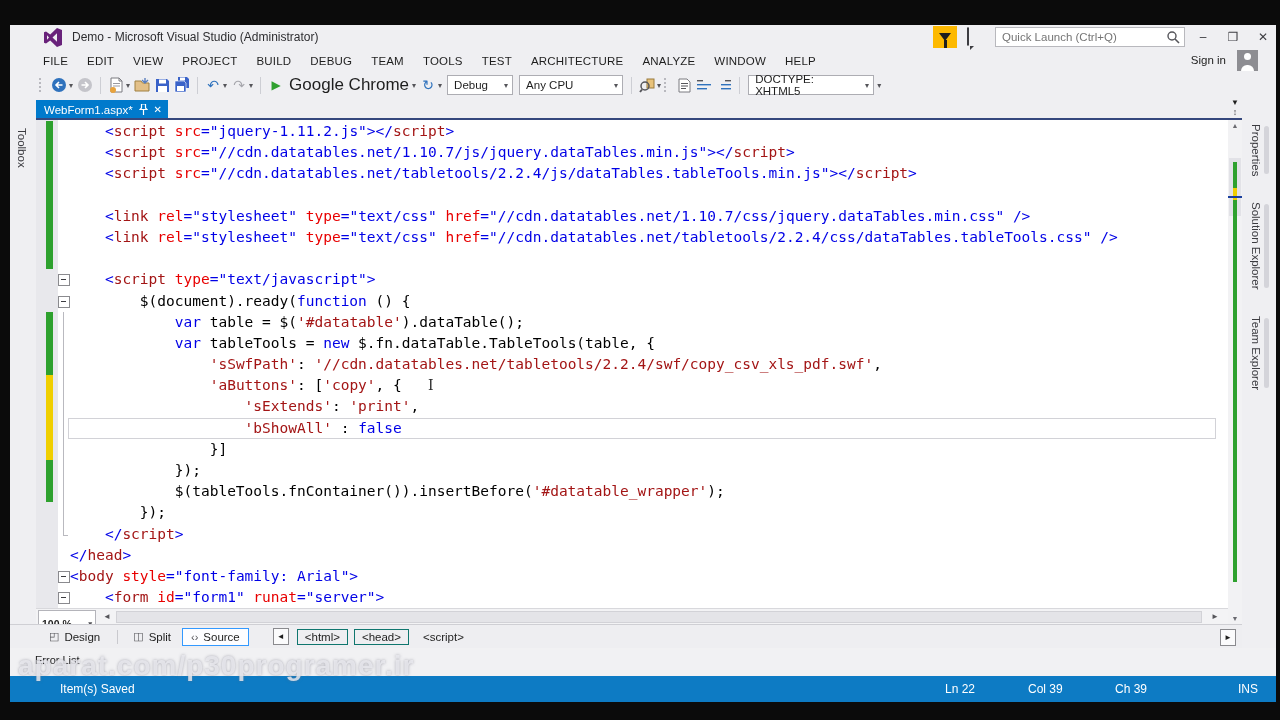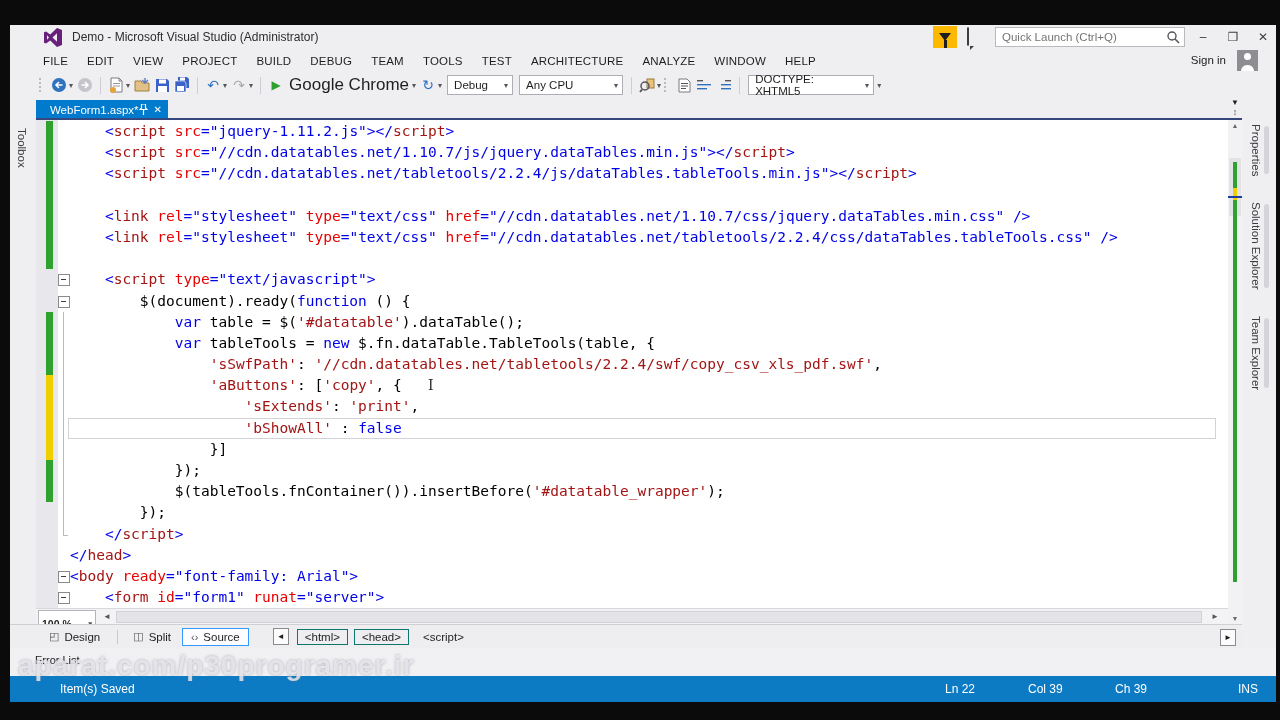--- a/index.html
+++ b/index.html
@@ -39,21 +39,21 @@
   .tb-ic { display:inline-flex; align-items:center; justify-content:center; width:18px; height:18px; margin:0 1px; }
   .tb-caret { font-size:8px; color:#55555a; margin:0 2px 0 0; }
   .tb-text { font-size:17px; margin:0 3px; }
   .glyph { font-size:14px; line-height:16px; }
   .combo { height:20px; background:#fff; border:1px solid #adadb3; display:flex; align-items:center; justify-content:space-between; font-size:11.5px; padding:0 4px 0 6px; margin:0 3px; }
   .combo .car { font-size:8px; color:#55555a; margin-left:8px; }
 
   
   .tabrow { position:absolute; left:0; top:73px; width:100%; height:22px; }
   .doc-tab { position:absolute; left:26px; top:2px; width:132px; height:20px; background:#007acc; color:#fff; display:flex; align-items:center; padding:0 6px 0 8px; font-size:11.5px; }
-  .doc-tab .tab-label { flex:1;text-align:right; }
+  .doc-tab .tab-label { flex:1; }
   .pin { width:9px; height:12px; margin-right:6px; }
   .tab-close { font-size:10px; line-height:10px; }
   .tab-underline { position:absolute; left:26px; top:20px; height:2px; width:1206px; background:#35477d; }
 
   
   .toolbox-rail { position:absolute; left:0; top:73px; width:26px; height:510px; background:#efeff2; }
   .vlabel { writing-mode:vertical-rl; font-size:11.5px; color:#3b3b40; }
   .toolbox-rail .vlabel { position:absolute; left:6px; top:30px; }
 
   
@@ -318,21 +318,21 @@
         <div class="crow"><span class="gm g"></span><span class="fold f-line"></span><span class="ct"><span class="c-p">                </span><span class="c-m">'sSwfPath'</span><span class="c-p">: </span><span class="c-m">'//cdn.datatables.net/tabletools/2.2.4/swf/copy_csv_xls_pdf.swf'</span><span class="c-p">,</span></span></div>
         <div class="crow"><span class="gm y"></span><span class="fold f-line"></span><span class="ct"><span class="c-p">                </span><span class="c-m">'aButtons'</span><span class="c-p">: [</span><span class="c-m">'copy'</span><span class="c-p">, {   </span><span class="ibeam">I</span></span></div>
         <div class="crow"><span class="gm y"></span><span class="fold f-line"></span><span class="ct"><span class="c-p">                    </span><span class="c-m">'sExtends'</span><span class="c-p">: </span><span class="c-m">'print'</span><span class="c-p">,</span></span></div>
         <div class="crow boxed"><span class="gm y"></span><span class="fold f-line"></span><span class="ct"><span class="c-p">                    </span><span class="c-m">'bShowAll'</span><span class="c-p"> : </span><span class="c-k">false</span></span></div>
         <div class="crow"><span class="gm y"></span><span class="fold f-line"></span><span class="ct"><span class="c-p">                }]</span></span></div>
         <div class="crow"><span class="gm g"></span><span class="fold f-line"></span><span class="ct"><span class="c-p">            });</span></span></div>
         <div class="crow"><span class="gm g"></span><span class="fold f-line"></span><span class="ct"><span class="c-p">            $(tableTools.fnContainer()).insertBefore(</span><span class="c-m">'#datatable_wrapper'</span><span class="c-p">);</span></span></div>
         <div class="crow"><span class="gm "></span><span class="fold f-line"></span><span class="ct"><span class="c-p">        });</span></span></div>
         <div class="crow"><span class="gm "></span><span class="fold f-end"></span><span class="ct"><span class="c-p">    </span><span class="c-k">&lt;/</span><span class="c-m">script</span><span class="c-k">&gt;</span></span></div>
         <div class="crow"><span class="gm "></span><span class="fold f-none"></span><span class="ct"><span class="c-k">&lt;/</span><span class="c-m">head</span><span class="c-k">&gt;</span></span></div>
-        <div class="crow"><span class="gm "></span><span class="fold f-box"></span><span class="ct"><span class="c-k">&lt;</span><span class="c-m">body</span><span class="c-p"> </span><span class="c-r">ready</span><span class="c-k">="font-family: Arial"&gt;</span></span></div>
+        <div class="crow"><span class="gm "></span><span class="fold f-box"></span><span class="ct"><span class="c-k">&lt;</span><span class="c-m">body</span><span class="c-p"> </span><span class="c-r">style</span><span class="c-k">="font-family: Arial"&gt;</span></span></div>
         <div class="crow"><span class="gm "></span><span class="fold f-box"></span><span class="ct"><span class="c-p">    </span><span class="c-k">&lt;</span><span class="c-m">form</span><span class="c-p"> </span><span class="c-r">id</span><span class="c-k">="form1"</span><span class="c-p"> </span><span class="c-r">runat</span><span class="c-k">="server"&gt;</span></span></div>
       </div>
   </div>
 
   <div class="vs-corner">
     <span class="drop">▼</span>
     <span class="split">↕</span>
   </div>
   <div class="vscroll">
     <span class="arr" style="top:2px;">▲</span>

